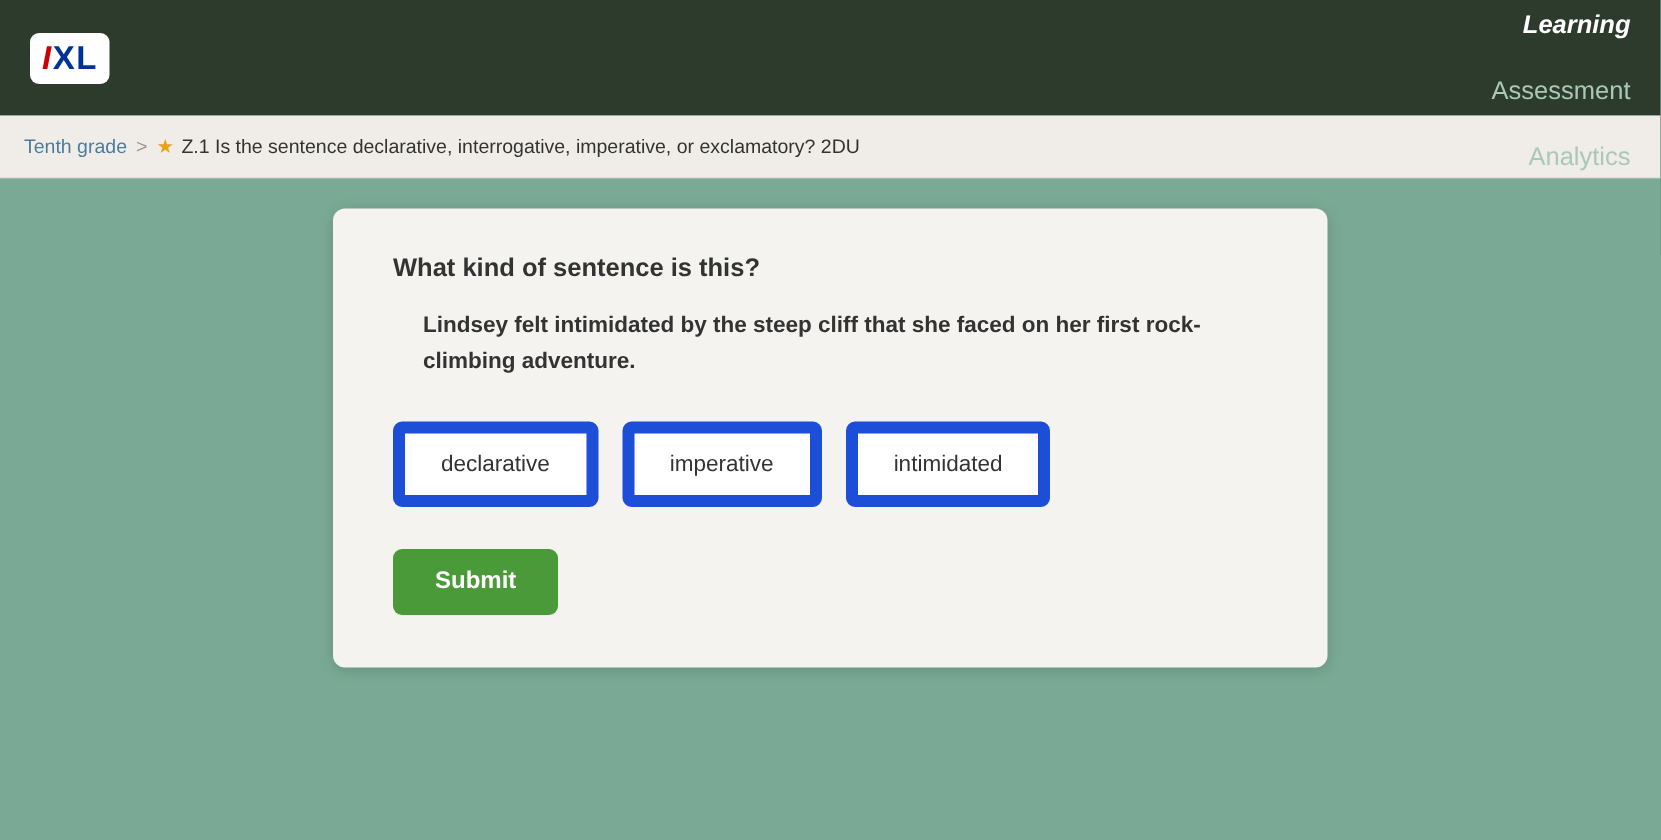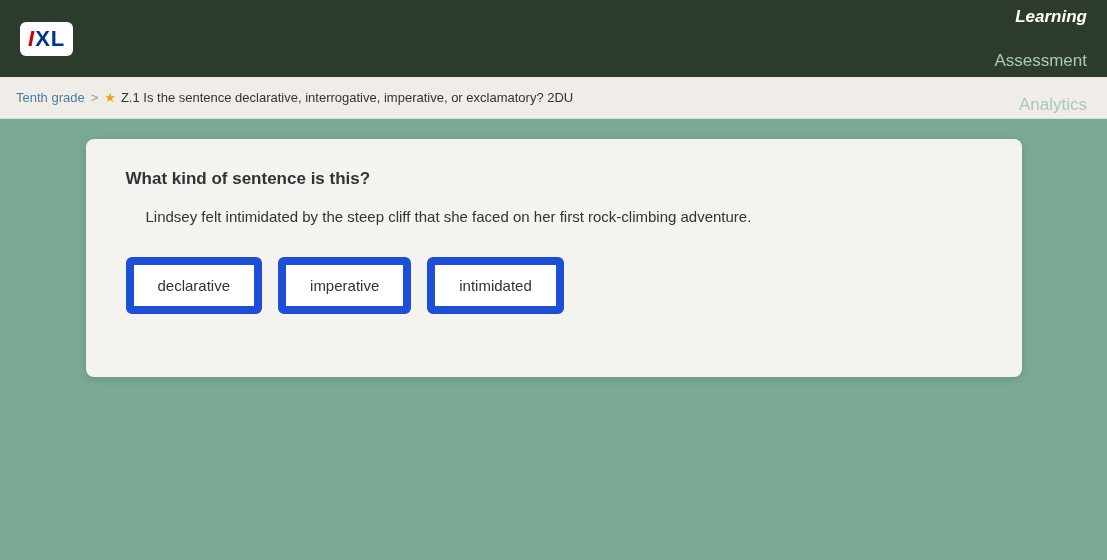--- a/index.html
+++ b/index.html
@@ -104,37 +104,38 @@
       display: flex;
       justify-content: center;
       align-items: flex-start;
       padding: 20px;
     }
 
     #card {
       background: #f5f3ef;
       border-radius: 8px;
       padding: 30px 40px 35px 40px;
-      width: 936px;
+      width: 663px;
       box-shadow: 0 2px 10px rgba(0,0,0,0.15);
     }
 
     #question-label {
       font-size: 17px;
       font-weight: 600;
       color: #333;
       margin-bottom: 16px;
     }
 
     #sentence-text {
       font-size: 15px;
       color: #333;
       margin-bottom: 28px;
       line-height: 1.6;
       padding-left: 20px;
+      font-weight: bold;
     }
 
     #choices {
       display: flex;
       gap: 16px;
       margin-bottom: 28px;
       flex-wrap: wrap;
     }
 
     .choice-btn {
@@ -187,14 +188,15 @@
 
 <div id="main">
   <div id="card">
     <div id="question-label">What kind of sentence is this?</div>
     <div id="sentence-text">Lindsey felt intimidated by the steep cliff that she faced on her first rock-climbing adventure.</div>
     <div id="choices">
       <button class="choice-btn">declarative</button>
       <button class="choice-btn">imperative</button>
       <button class="choice-btn">intimidated</button>
     </div>
+    <button id="submit-btn">Submit</button>
   </div>
 </div>
 
 </body></html>

